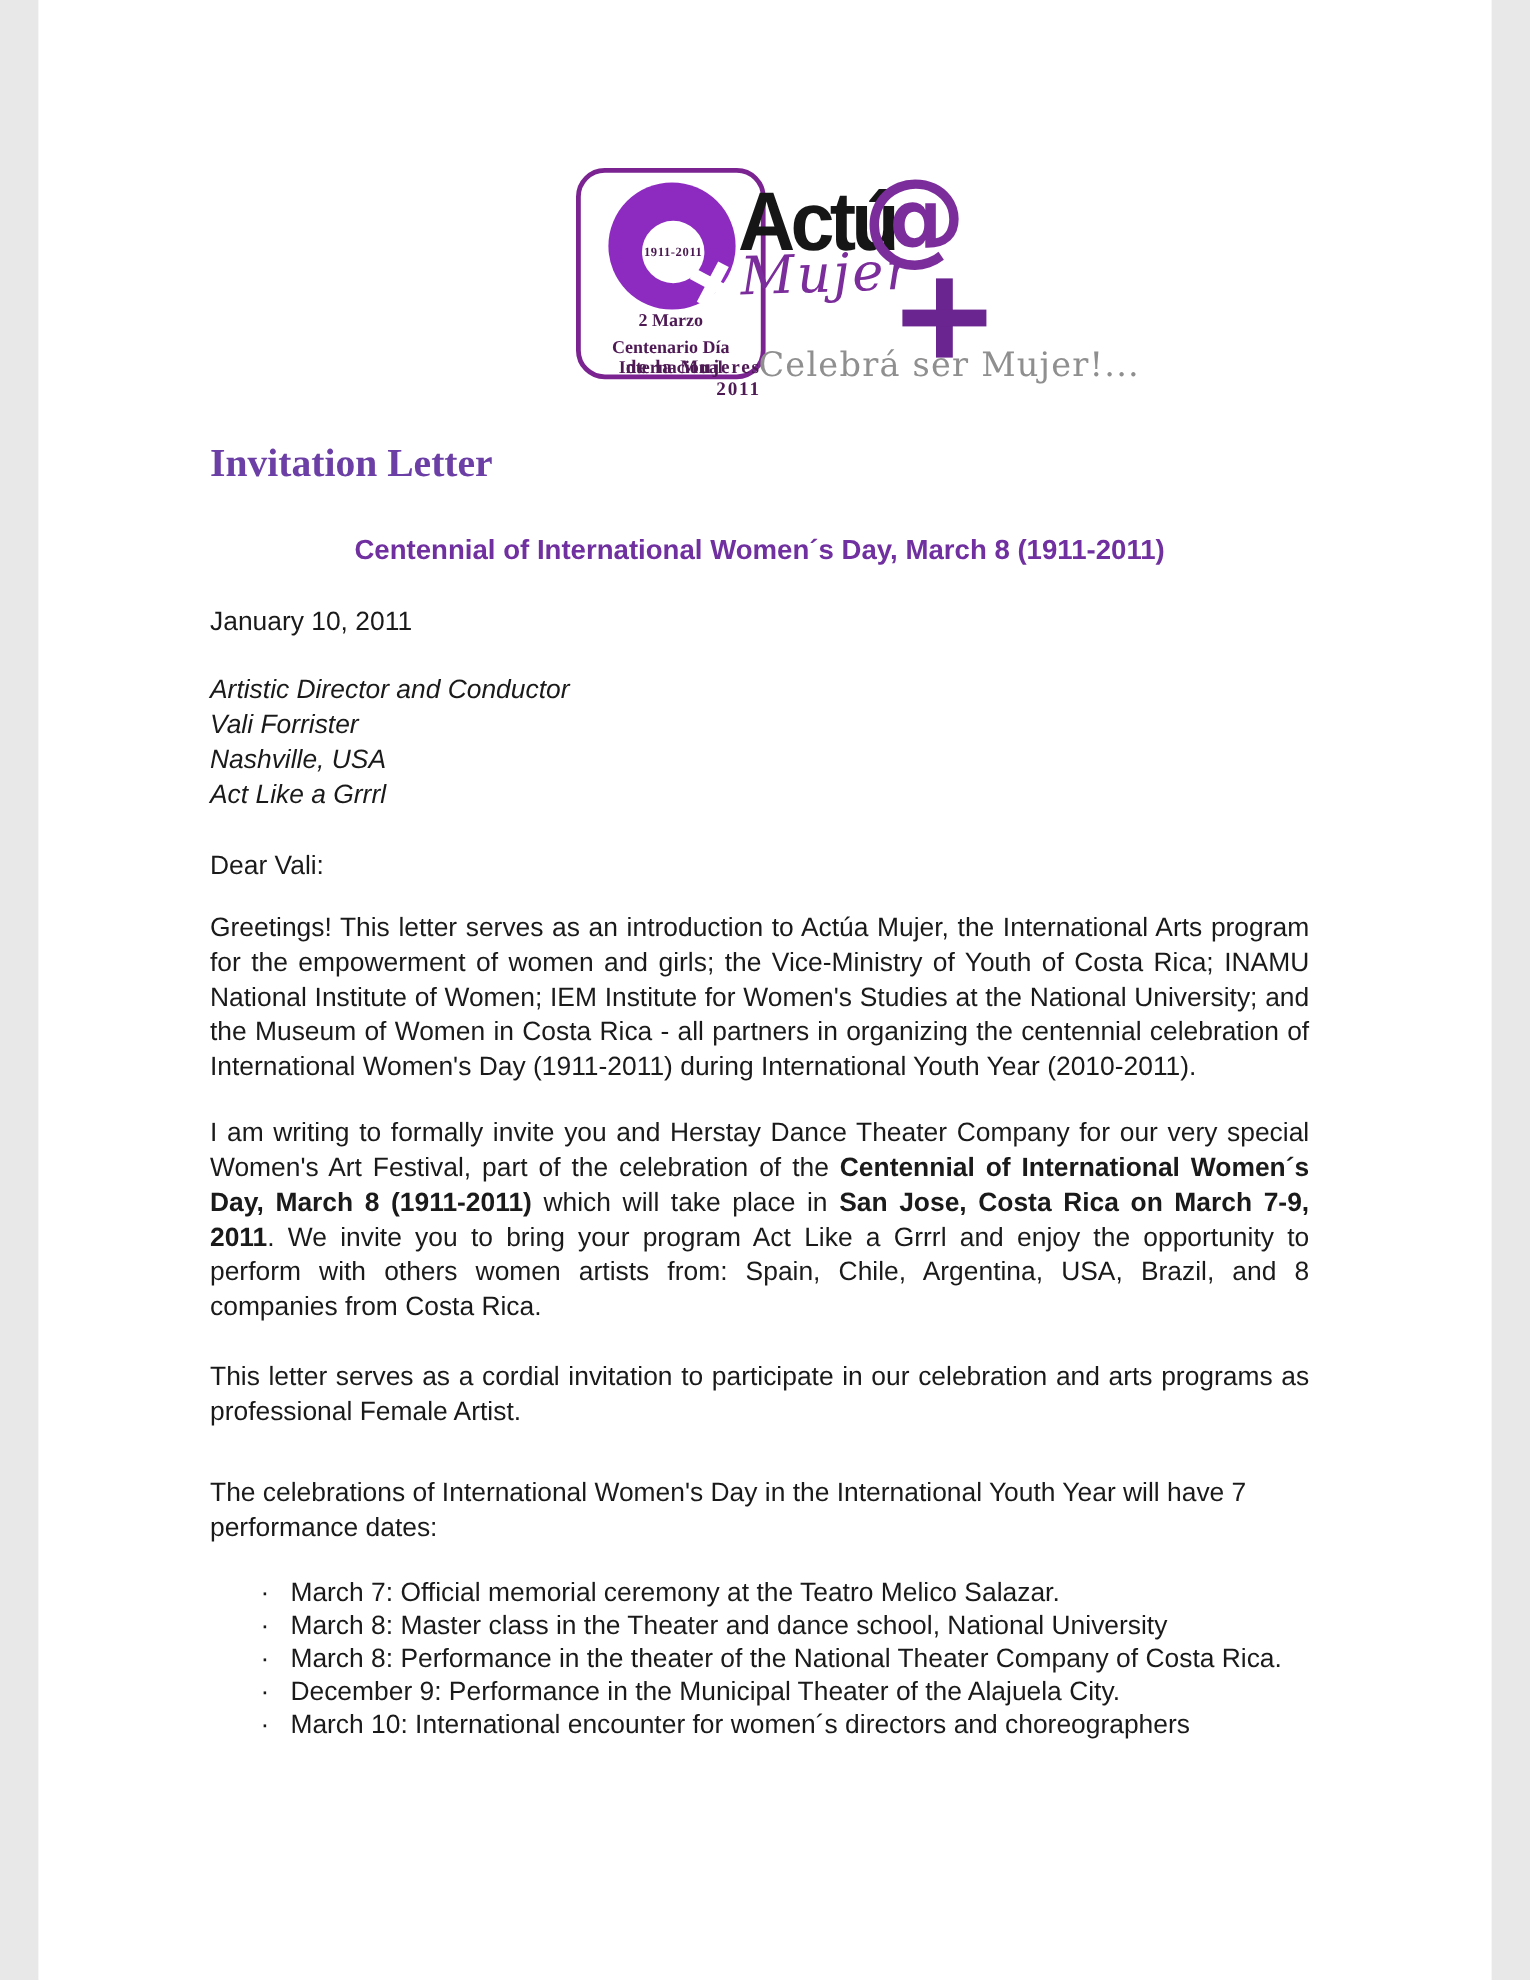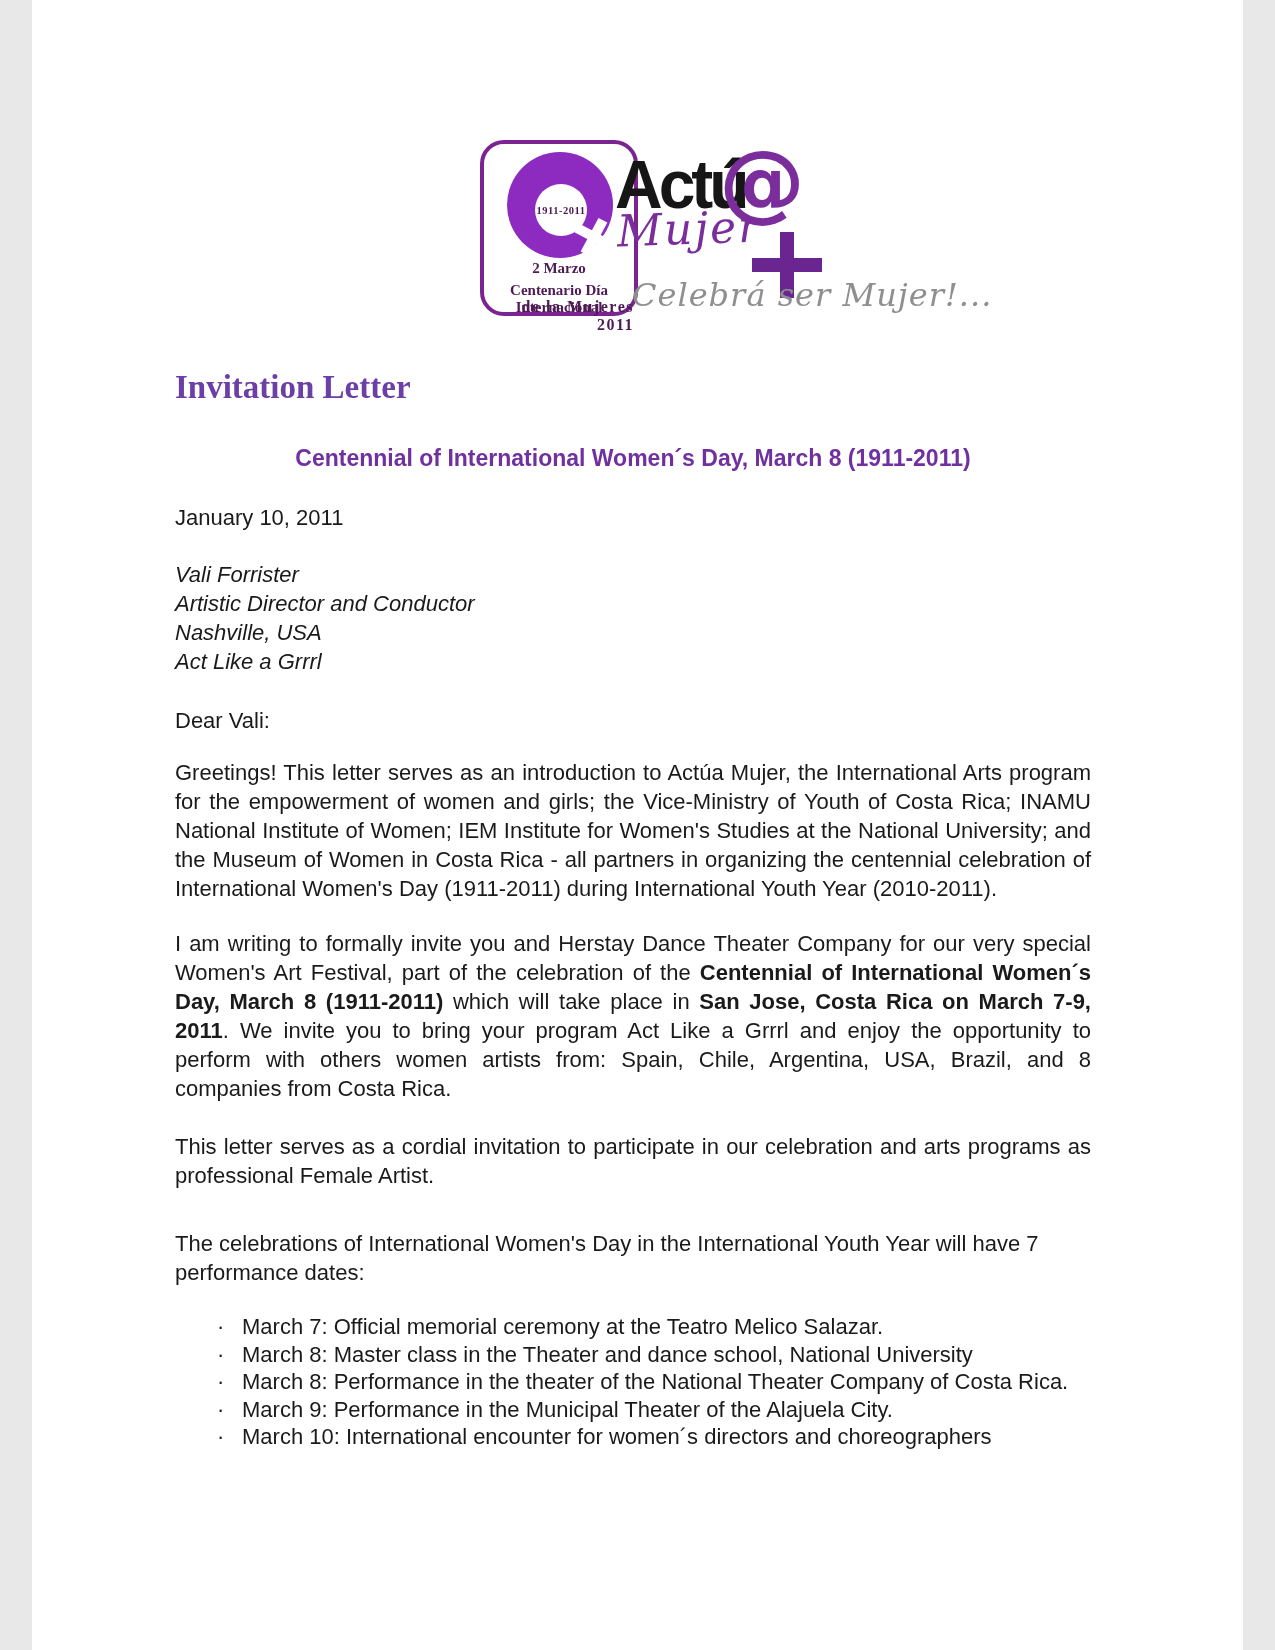--- a/index.html
+++ b/index.html
@@ -82,23 +82,23 @@
   .female-cross { position: absolute; left: 712px; top: 232px; width: 82px; height: 75px; }
   .female-cross .stem {
     position: absolute; left: 36px; top: 0;
     width: 14px; height: 66px; background: #6A2590;
   }
   .female-cross .arm {
     position: absolute; left: 8px; top: 26px;
     width: 70px; height: 14px; background: #6A2590;
   }
   .tagline {
-    position: absolute; left: 600px; top: 276px;
-    font-family: "DejaVu Serif", serif; font-style: italic;
-    font-size: 32px; color: #8F8F8F; letter-spacing: 1px;
+    position: absolute; left: 600px; top: 287px;
+    font-family: "DejaVu Serif", serif; 
+    font-size: 28px; color: #8F8F8F; letter-spacing: 1px;
   }
 
   
   .content { padding: 0 152px 0 143px; }
 
   .doc-title {
     text-align: left;
     font-family: "Liberation Serif", serif;
     font-weight: bold; font-size: 33px; color: #6B3FA5;
     line-height: 38px;
@@ -164,22 +164,22 @@
   </div>
 
   <div class="content">
 
     <div class="doc-title">Invitation Letter</div>
     <div class="doc-subtitle">Centennial of International Women´s Day, March 8 (1911-2011)</div>
 
     <div class="date-line">January 10, 2011</div>
 
     <div class="recipient">
+      <div>Artistic Director and Conductor</div>
       <div>Vali Forrister</div>
-      <div>Artistic Director and Conductor</div>
       <div>Nashville, USA</div>
       <div>Act Like a Grrrl</div>
     </div>
 
     <div class="salutation">Dear Vali:</div>
 
     <div class="para p1">Greetings! This letter serves as an introduction to Actúa Mujer, the International Arts program for the empowerment of women and girls; the Vice-Ministry of Youth of Costa Rica; INAMU National Institute of Women; IEM Institute for Women's Studies at the National University; and the Museum of Women in Costa Rica - all partners in organizing the centennial celebration of International Women's Day (1911-2011) during International Youth Year (2010-2011).</div>
 
     <div class="para p2"><span>I am writing to formally invite you and Herstay Dance Theater Company for our very special Women's Art Festival, part of the celebration of the </span><span class="bold">Centennial of International Women´s Day, March 8 (1911-2011)</span><span> which will take place in </span><span class="bold">San Jose, Costa Rica on March 7-9, 2011</span><span>. We invite you to bring your program Act Like a Grrrl and enjoy the opportunity to perform with others women artists from: Spain, Chile, Argentina, USA, Brazil, and 8 companies from Costa Rica.</span></div>
 
@@ -195,21 +195,21 @@
       <div class="schedule-item">
         <span class="bullet-marker">·</span>
         <span class="schedule-text">March 8: Master class in the Theater and dance school, National University</span>
       </div>
       <div class="schedule-item">
         <span class="bullet-marker">·</span>
         <span class="schedule-text">March 8: Performance in the theater of the National Theater Company of Costa Rica.</span>
       </div>
       <div class="schedule-item">
         <span class="bullet-marker">·</span>
-        <span class="schedule-text">March 9: Performance in the Municipal Theater of the Alajuela City.</span>
+        <span class="schedule-text">December 9: Performance in the Municipal Theater of the Alajuela City.</span>
       </div>
       <div class="schedule-item">
         <span class="bullet-marker">·</span>
         <span class="schedule-text">March 10: International encounter for women´s directors and choreographers</span>
       </div>
     </div>
 
   </div>
 </div>
 

